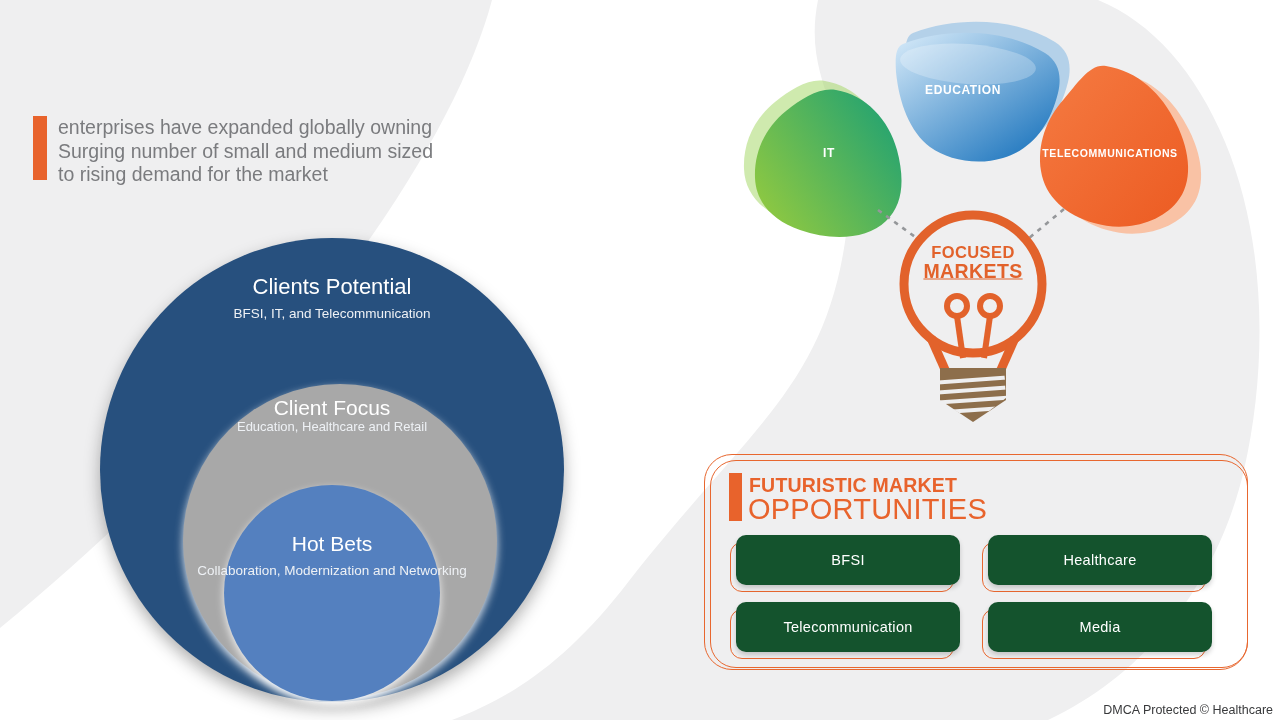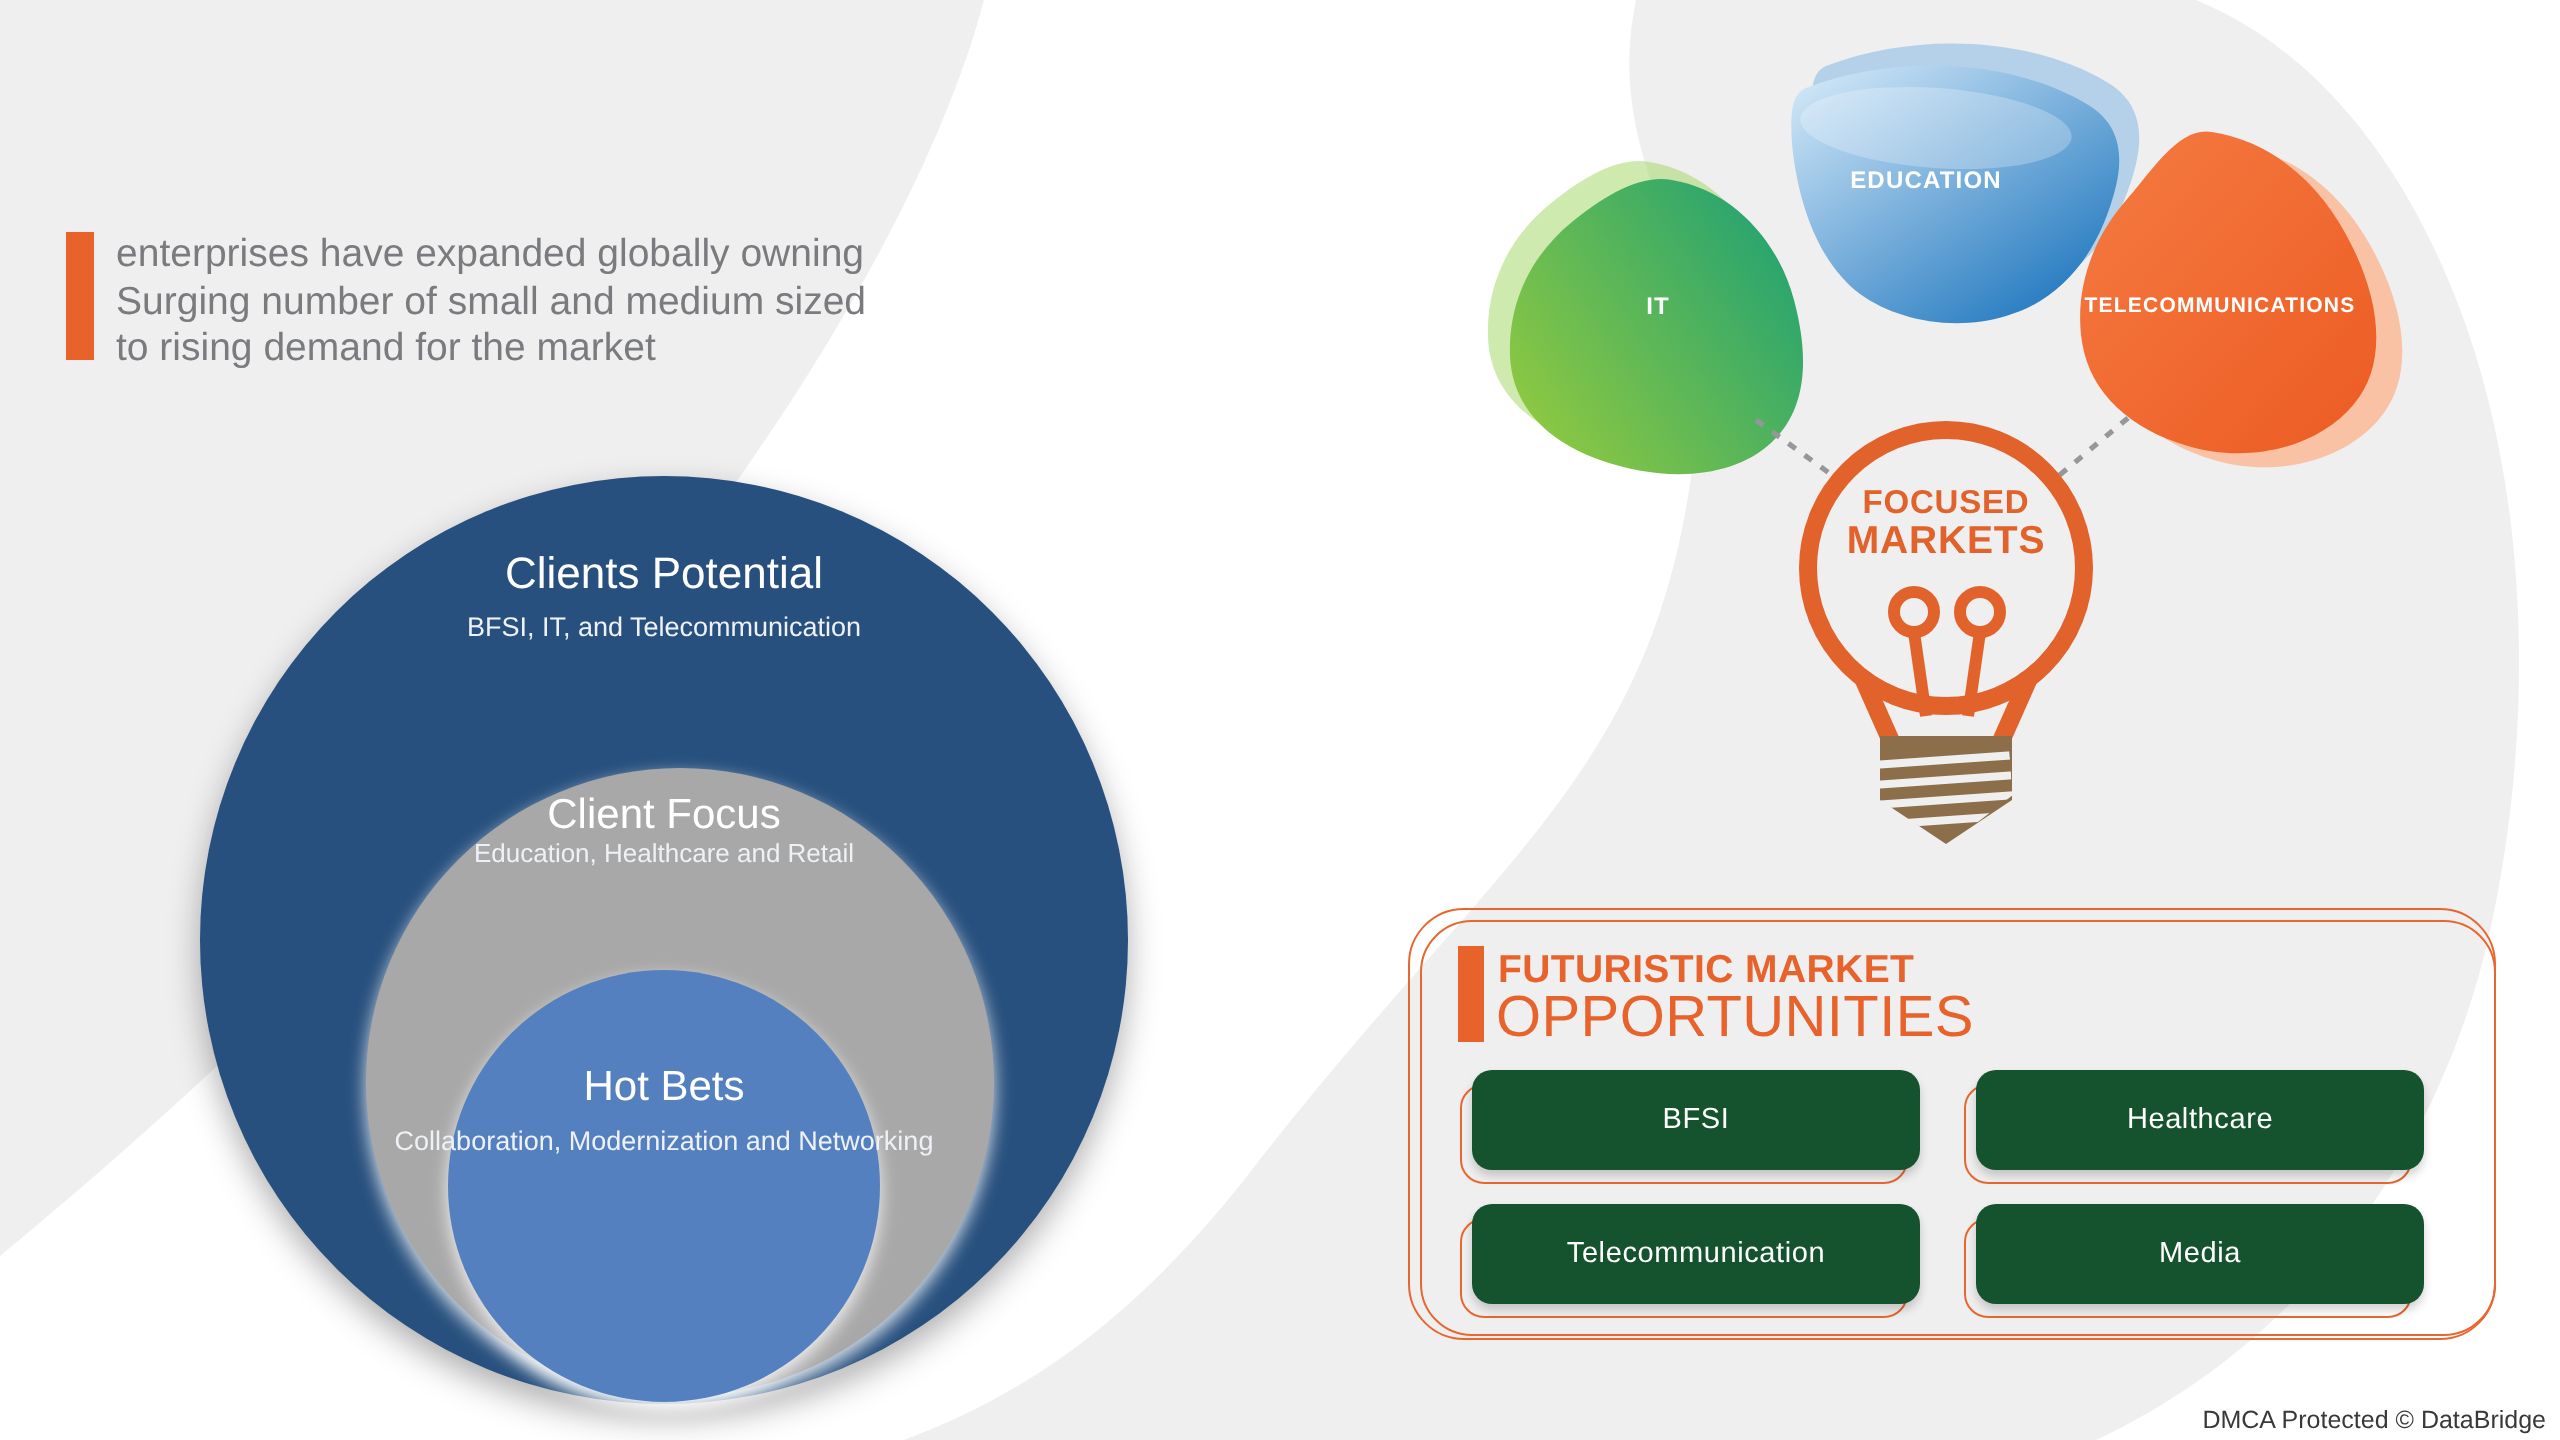--- a/index.html
+++ b/index.html
@@ -33,21 +33,21 @@
   .s-inner{left:102px;top:563px;font-size:13.5px;}
   
   .blob-label{transform:translate(-50%,-50%);color:#ffffff;font-weight:700;
               letter-spacing:.6px;white-space:nowrap;text-align:center;}
   .lbl-it{left:829px;top:153px;font-size:12px;}
   .lbl-edu{left:963px;top:90px;font-size:12px;}
   .lbl-tel{left:1110px;top:153px;font-size:10.5px;}
   .bulb-line{transform:translate(-50%,-50%);color:#e2622b;font-weight:800;
              white-space:nowrap;letter-spacing:.4px;text-align:right;}
   .bulb-l1{left:973px;top:252px;font-size:16.5px;}
-  .bulb-l2{left:973px;top:271px;font-size:19.5px;}
+  .bulb-l2{left:973px;top:271px;font-size:19.5px;text-decoration:underline;}
   
   .opp-border-a{left:704px;top:454px;width:542px;height:214px;border:1.4px solid #e8672f;
                 border-radius:28px;}
   .opp-border-b{left:710px;top:460px;width:536px;height:206px;border:1.2px solid #e8672f;
                 border-radius:26px;}
   .opp-bar{left:729px;top:473px;width:13px;height:48px;background:#e8632c;}
   .opp-h1{left:749px;top:474px;font-size:19.5px;font-weight:800;color:#e8632c;letter-spacing:.2px;}
   .opp-h2{left:748px;top:493px;font-size:29px;font-weight:400;color:#e8632c;letter-spacing:.2px;}
   .opp-grid{left:736px;top:535px;display:grid;grid-template-columns:224px 224px;
             grid-auto-rows:50px;column-gap:28px;row-gap:17px;}
@@ -171,15 +171,15 @@
     <div class="opp-cell">
       <div class="opp-ghost"></div>
       <div class="opp-btn">Telecommunication</div>
     </div>
     <div class="opp-cell">
       <div class="opp-ghost"></div>
       <div class="opp-btn">Media</div>
     </div>
   </div>
 
-  <div class="abs dmca">DMCA Protected © DataBridge</div>
+  <div class="abs dmca">DMCA Protected © Healthcare</div>
 
 </div>
 
 </body></html>

